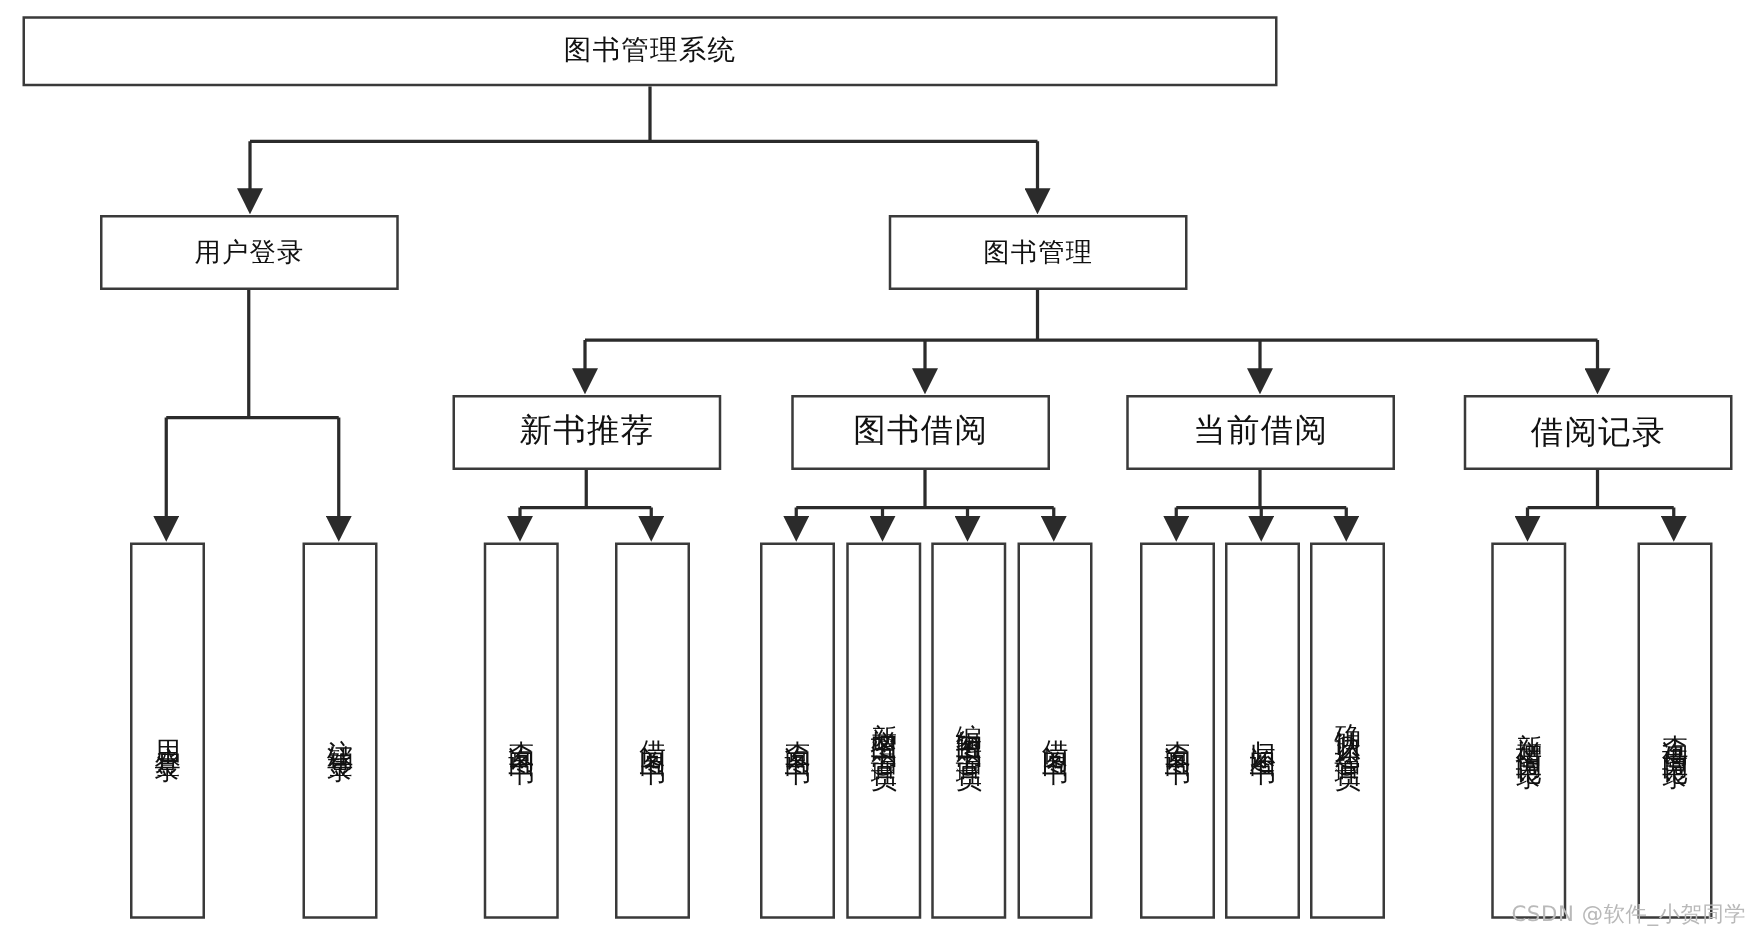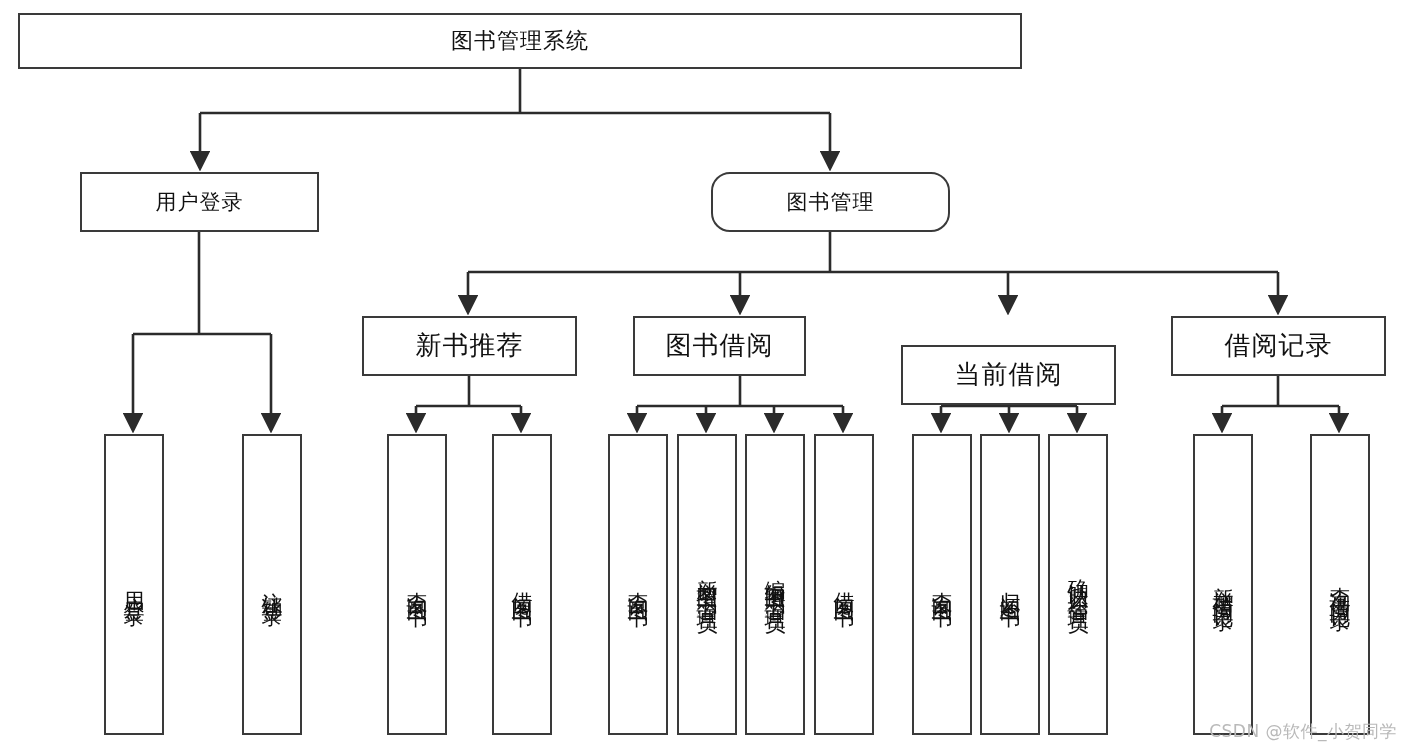--- a/index.html
+++ b/index.html
@@ -130,31 +130,31 @@
     </g>
   </svg>
 
   <div class="node root" style="left:18px; top:13px; width:1004px; height:56px;">
     <span class="node-label">图书管理系统</span>
   </div>
 
   <div class="node level1" style="left:80px; top:172px; width:239px; height:60px;">
     <span class="node-label">用户登录</span>
   </div>
-  <div class="node level1" style="left:711px; top:172px; width:239px; height:60px;border-radius:19px;">
+  <div class="node level1" style="left:711px; top:172px; width:239px; height:60px;">
     <span class="node-label">图书管理</span>
   </div>
 
   <div class="node level2" style="left:362px; top:316px; width:215px; height:60px;">
     <span class="node-label">新书推荐</span>
   </div>
-  <div class="node level2" style="left:633px; top:316px; width:173px; height:60px;">
+  <div class="node level2" style="left:633px; top:316px; width:207px; height:60px;">
     <span class="node-label">图书借阅</span>
   </div>
-  <div class="node level2" style="left:901px; top:316px; width:215px; height:60px;margin-top:29px;">
+  <div class="node level2" style="left:901px; top:316px; width:215px; height:60px;">
     <span class="node-label">当前借阅</span>
   </div>
   <div class="node level2" style="left:1171px; top:316px; width:215px; height:60px;font-family:Liberation Serif, serif;">
     <span class="node-label">借阅记录</span>
   </div>
 
   <div class="node vertical" style="left:104px; top:434px; width:60px; height:301px;">
     <span class="node-label">用户登录</span>
   </div>
   <div class="node vertical" style="left:242px; top:434px; width:60px; height:301px;">

